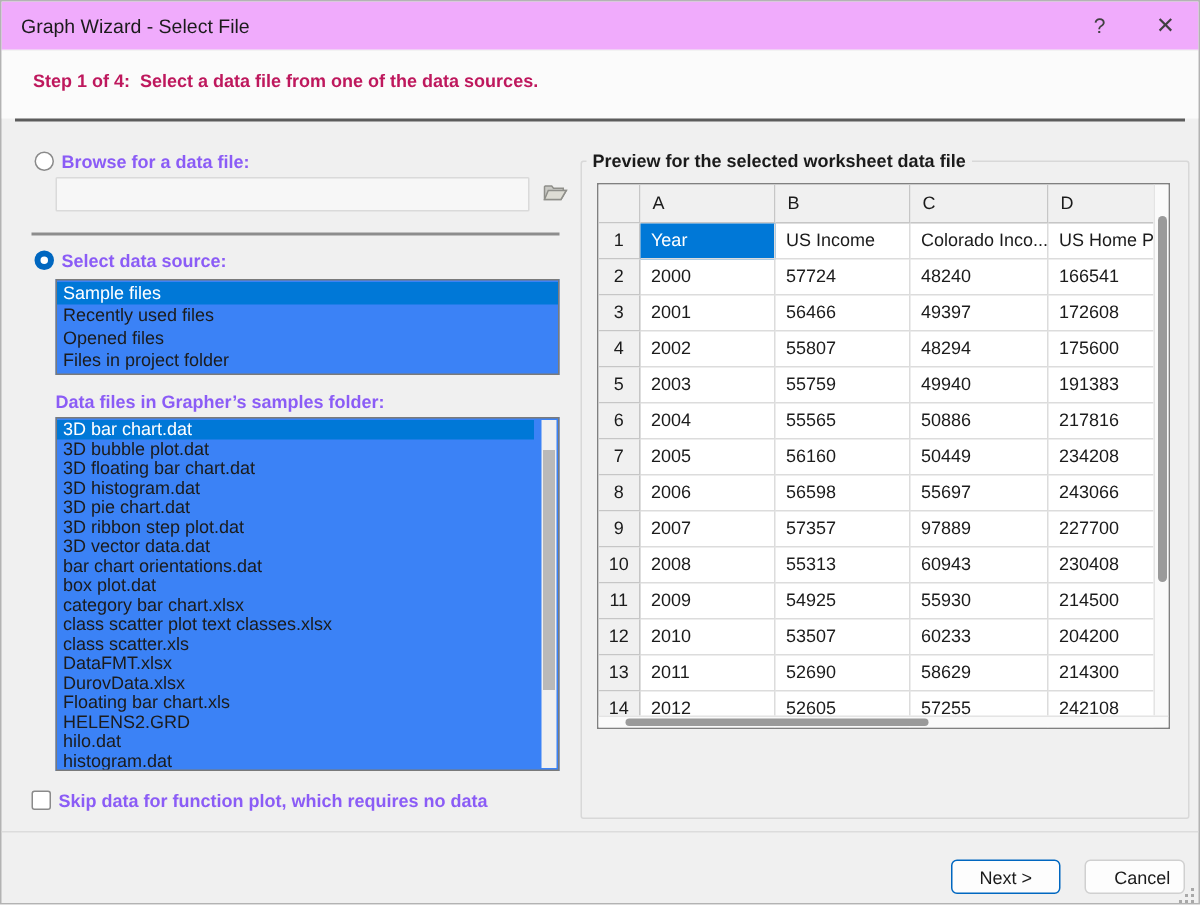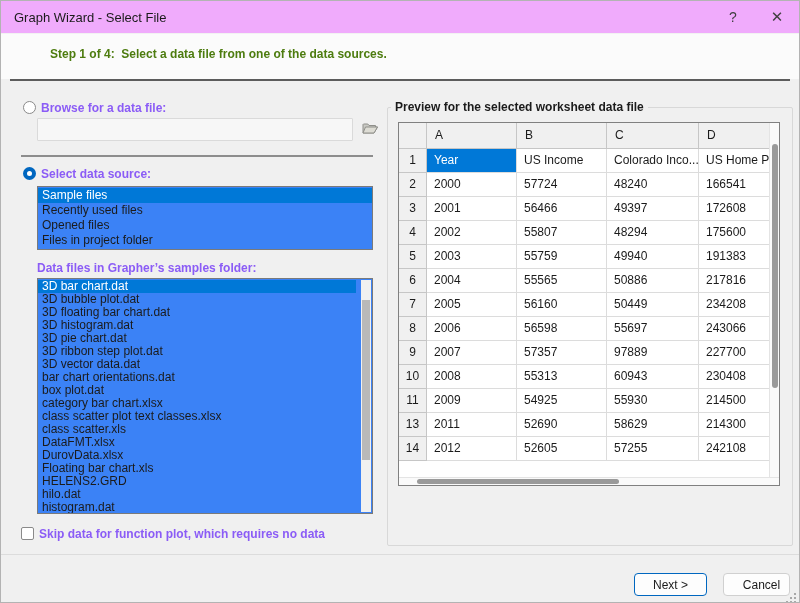--- a/index.html
+++ b/index.html
@@ -8,21 +8,21 @@
 
   
   .titlebar{position:absolute;top:0;left:0;right:0;height:32px;background:#f0abfc;display:flex;align-items:center;border-bottom:1px solid #f2f2f2;}
   .title{margin-left:13px;font-size:13px;color:#1b1b1b;}
   .tb-buttons{margin-left:auto;display:flex;height:32px;}
   .tb-btn{width:44px;height:32px;display:flex;align-items:center;justify-content:center;font-size:14px;color:#404040;cursor:default;}
   .tb-close{font-size:15px;}
 
   
   .step-area{position:absolute;top:33px;left:0;right:0;height:45px;background:#fbfbfb;}
-  .step-text{position:absolute;left:21px;top:13px;font-size:12px;font-weight:600;color:#4d7c0f;margin-left:28px;}
+  .step-text{position:absolute;left:21px;top:13px;font-size:12px;font-weight:600;color:#be185d;}
   .header-divider{position:absolute;top:78px;left:9px;right:9px;height:2px;background:#5c5c5c;}
 
   
   .radio{position:absolute;width:13px;height:13px;border-radius:50%;background:#fff;border:1px solid #8a8a8a;box-sizing:border-box;}
   .radio.on{border:4px solid #0067c0;}
   .lbl{position:absolute;font-size:12px;font-weight:600;color:#8b5cf6;white-space:nowrap;text-align:right;}
   .listbox{position:absolute;background:#3b82f6;border:1px solid #7a7a7a;box-sizing:border-box;overflow:hidden;}
   .list-item{font-size:12px;color:#1b1b1b;padding:0 0 0 4px;white-space:nowrap;overflow:hidden;}
   .list-item.sel{background:#0078d7;color:#fff;}
 
@@ -224,20 +224,27 @@
             <div class="dcell cD">230408</div>
           </div>
           <div class="grid-row">
             <div class="rhcell c0">11</div>
             <div class="dcell cA">2009</div>
             <div class="dcell cB">54925</div>
             <div class="dcell cC">55930</div>
             <div class="dcell cD">214500</div>
           </div>
           <div class="grid-row">
+            <div class="rhcell c0">12</div>
+            <div class="dcell cA">2010</div>
+            <div class="dcell cB">53507</div>
+            <div class="dcell cC">60233</div>
+            <div class="dcell cD">204200</div>
+          </div>
+          <div class="grid-row">
             <div class="rhcell c0">13</div>
             <div class="dcell cA">2011</div>
             <div class="dcell cB">52690</div>
             <div class="dcell cC">58629</div>
             <div class="dcell cD">214300</div>
           </div>
           <div class="grid-row">
             <div class="rhcell c0">14</div>
             <div class="dcell cA">2012</div>
             <div class="dcell cB">52605</div>

